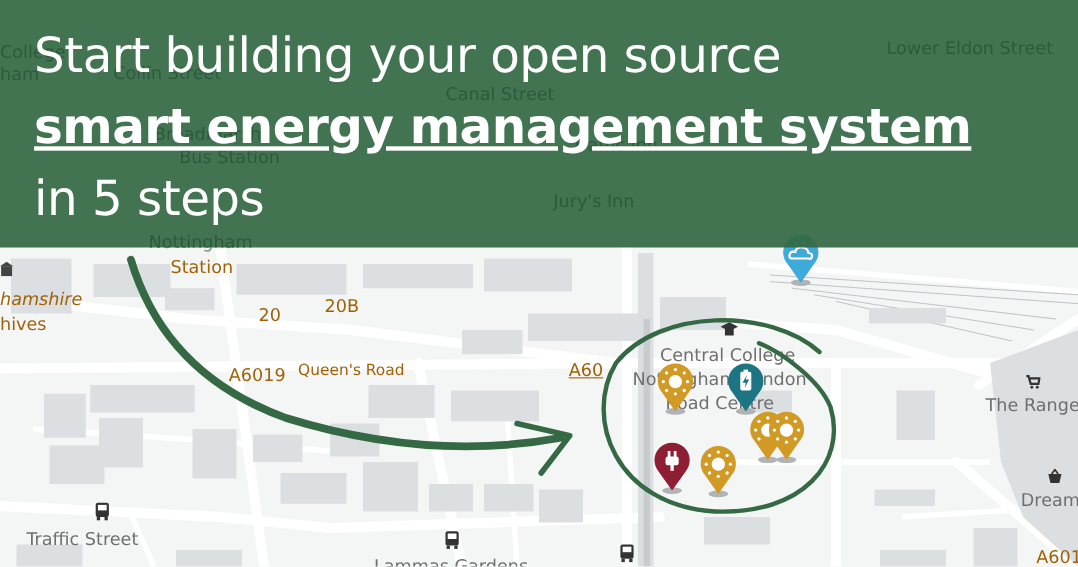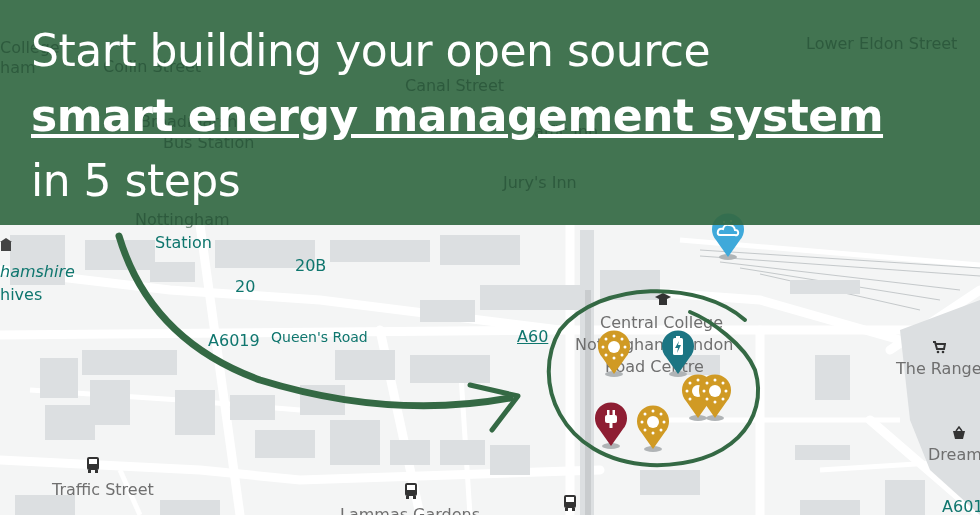--- a/index.html
+++ b/index.html
@@ -1,19 +1,19 @@
 <!DOCTYPE html>
 <html><head>
 <meta charset="utf-8">
 <style>
   html, body { margin:0; padding:0; }
   body { width:980px; height:515px; overflow:hidden; background:#f4f5f5; font-family:"DejaVu Sans", sans-serif; position:relative; }
   #map { position:absolute; left:0; top:0; width:980px; height:515px; }
   .lbl { position:absolute; color:#6f6f6f; font-size:16px; white-space:nowrap; font-family:"DejaVu Sans", sans-serif; }
-  .lbl.dark { color:#0f766e; }
+  .lbl.dark { color:#a16207; }
   .banner { position:absolute; left:0; top:0; width:980px; height:225px; background:rgba(52,105,68,0.93); }
   .banner .ghost { position:absolute; color:rgba(30,70,45,0.55); font-size:16px; white-space:nowrap; }
   .headline { position:absolute; left:31px; top:18px; color:#fff; font-size:44px; line-height:65px; font-family:"DejaVu Sans", sans-serif; letter-spacing:-0.5px; }
   .headline .l2 { font-weight:bold;text-decoration:underline; }
   .headline div { white-space:nowrap; }
   .pin { position:absolute; width:34px; height:48px; }
   .icon-small { position:absolute; }
 </style>
 </head>
 <body>
@@ -86,30 +86,30 @@
     <polygon points="900,330 980,300 980,515 930,470 910,420"></polygon>
     <rect x="580" y="230" width="14" height="285"></rect>
   </g>
   <rect x="585" y="290" width="6" height="225" fill="#c9ccce"></rect>
 </svg>
 
 <div class="lbl dark" style="left:155px;top:233px;">Station</div>
 <div class="lbl dark" style="left:0px;top:262px;font-style:italic;">hamshire</div>
 <div class="lbl dark" style="left:0px;top:285px;text-align:center;">hives</div>
 <div class="lbl dark" style="left:235px;top:277px;">20</div>
-<div class="lbl dark" style="left:295px;top:256px;text-align:center;">20B</div>
+<div class="lbl dark" style="left:295px;top:269px;text-align:center;">20B</div>
 <div class="lbl dark" style="left:208px;top:331px;">A6019</div>
 <div class="lbl dark" style="left:271px;top:329px;font-size:14px;">Queen's Road</div>
 <div class="lbl dark" style="left:517px;top:327px;text-decoration:underline;">A60</div>
 <div class="lbl" style="left:600px;top:313px;">Central College</div>
 <div class="lbl" style="left:575px;top:335px;">Nottingham London</div>
 <div class="lbl" style="left:605px;top:357px;">Road Centre</div>
 <div class="lbl" style="left:896px;top:359px;">The Range</div>
 <div class="lbl" style="left:928px;top:445px;">Dream</div>
-<div class="lbl" style="left:52px;top:480px;">Traffic Street</div>
+<div class="lbl" style="left:24px;top:480px;">Traffic Street</div>
 <div class="lbl" style="left:340px;top:505px;">Lammas Gardens</div>
 <div class="lbl dark" style="left:942px;top:497px;">A601</div>
 
 <svg class="icon-small" style="left:86px;top:456px" width="14" height="18" viewBox="0 0 14 18">
     <rect x="1" y="1" width="12" height="13" rx="2" fill="#333"></rect>
     <rect x="3" y="3" width="8" height="5" fill="#fff"></rect>
     <rect x="2" y="14" width="3" height="3" fill="#333"></rect>
     <rect x="9" y="14" width="3" height="3" fill="#333"></rect>
   </svg>
 <svg class="icon-small" style="left:404px;top:482px" width="14" height="18" viewBox="0 0 14 18">

